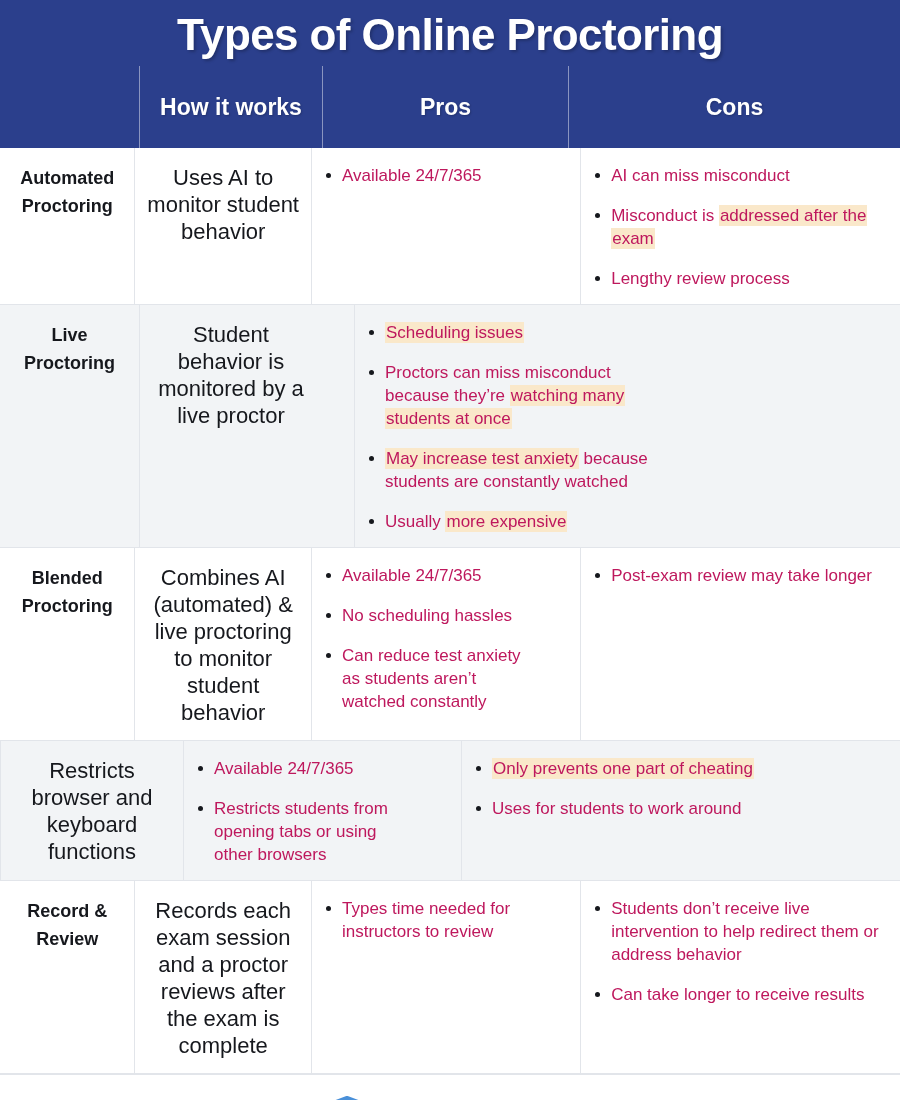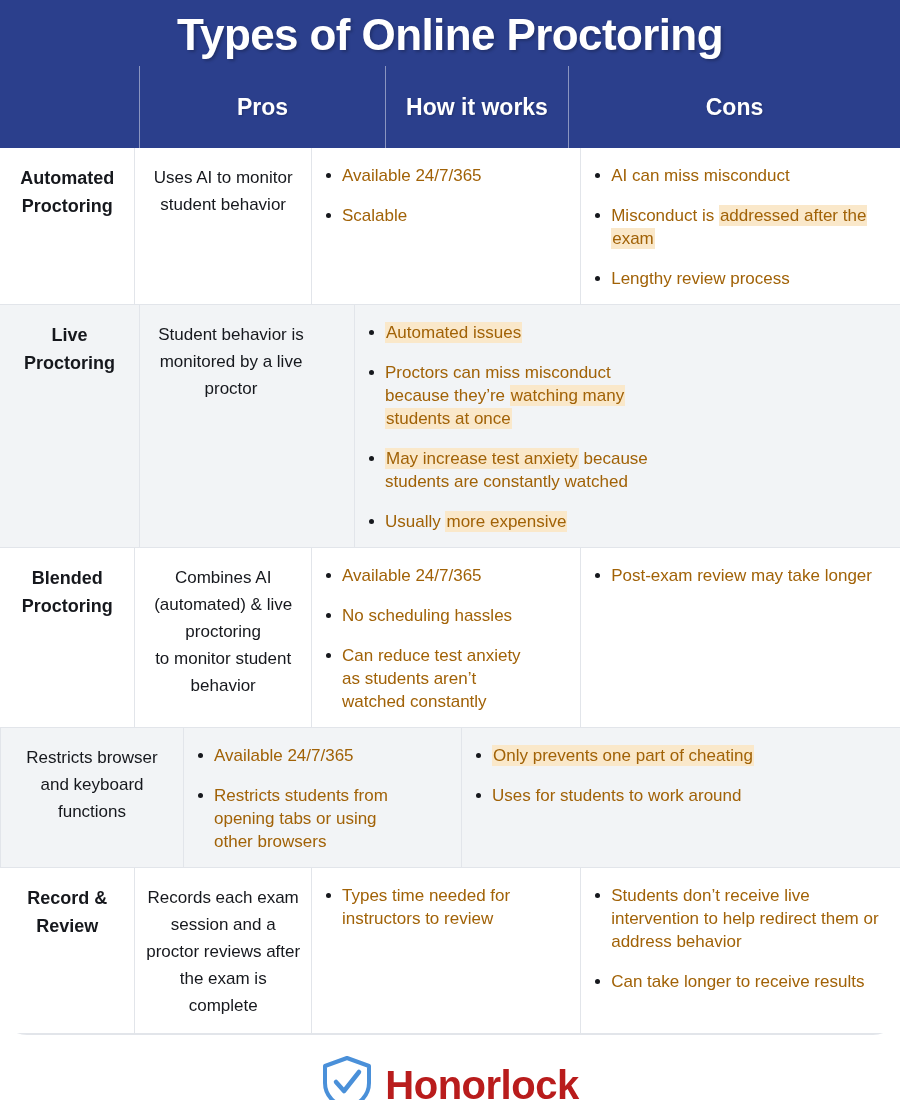--- a/index.html
+++ b/index.html
@@ -69,21 +69,20 @@
   .hc-1 { width: 183px; border-left: 1px solid rgba(255,255,255,0.45); }
   .hc-2 { width: 246px; border-left: 1px solid rgba(255,255,255,0.45); }
   .hc-3 { width: 332px; border-left: 1px solid rgba(255,255,255,0.45); }
 
   
   .table {
     position: relative;
     width: 900px;
     box-sizing: border-box;
     border-bottom: 2px solid #e2e5ea;
-    border-radius: 27px;
   }
   .row {
     display: flex;
     box-sizing: border-box;
     border-bottom: 1px solid #e2e5ea;
   }
   .row.alt { background: #f2f4f6; }
   .row.plain { background: #ffffff; }
   .row:last-child { border-bottom: none; }
 
@@ -96,21 +95,21 @@
     font-size: 18px;
     font-weight: bold;
     color: #16181d;
     text-align: center;
     line-height: 28px;
     padding-top: 16px;
   }
   .cell.c1 {
     width: 183px;
     border-left: 1px solid #e2e5ea;
-    font-size: 17px;
+    font-size: 22px;
     color: #16181d;
     text-align: center;
     line-height: 27px;
     padding-top: 16px;
   }
   .cell.c2 {
     width: 246px;
     border-left: 1px solid #e2e5ea;
   }
   .cell.c3 {
@@ -123,21 +122,21 @@
     margin: 0;
     padding: 2px 0 0 0;
     list-style: none;
   }
   ul.bullets li {
     position: relative;
     padding-left: 20px;
     margin-bottom: 17px;
     font-size: 17px;
     line-height: 23px;
-    color: #a16207;
+    color: #be185d;
   }
   ul.bullets li:last-child { margin-bottom: 0; }
   ul.bullets li::before {
     content: "";
     position: absolute;
     left: 4px;
     top: 9px;
     width: 5px;
     height: 5px;
     background: #16181d;
@@ -176,50 +175,49 @@
 </style>
 </head>
 <body>
 
 <div id="infographic">
 
   <div class="header-band">
     <div class="main-title">Types of Online Proctoring</div>
     <div class="header-cols">
       <div class="hc hc-0"></div>
+      <div class="hc hc-1">How it works</div>
       <div class="hc hc-2">Pros</div>
-      <div class="hc hc-1">How it works</div>
       <div class="hc hc-3">Cons</div>
     </div>
   </div>
 
   <div class="table" id="table-body">
       <div class="row plain" style="min-height: 152px;">
         <div class="cell c0">Automated Proctoring</div>
         <div class="cell c1" style="white-space: pre-line;">Uses AI to monitor student behavior</div>
         <div class="cell c2">
           <ul class="bullets">
             <li><span>Available 24/7/365</span></li>
-            <li><span>Scalable</span></li>
           </ul>
         </div>
         <div class="cell c3">
           <ul class="bullets">
             <li><span>AI can miss misconduct</span></li>
             <li><span>Misconduct is </span><span class="hl">addressed after the exam</span></li>
             <li><span>Lengthy review process</span></li>
           </ul>
         </div>
       </div>
       <div class="row alt" style="min-height: 240px;">
         <div class="cell c0">Live Proctoring</div>
         <div class="cell c1" style="white-space: pre-line;">Student behavior is monitored by a live proctor</div>
         <div class="cell c3">
           <ul class="bullets">
-            <li><span class="hl">Automated issues</span></li>
+            <li><span class="hl">Scheduling issues</span></li>
             <li><span>Proctors can miss misconduct because they’re </span><span class="hl">watching many students at once</span></li>
             <li><span class="hl">May increase test anxiety</span><span> because students are constantly watched</span></li>
             <li><span>Usually </span><span class="hl">more expensive</span></li>
           </ul>
         </div>
       </div>
       <div class="row plain" style="min-height: 170px;">
         <div class="cell c0">Blended Proctoring</div>
         <div class="cell c1" style="white-space: pre-line;">Combines AI (automated) &amp; live proctoring
 to monitor student behavior</div>

